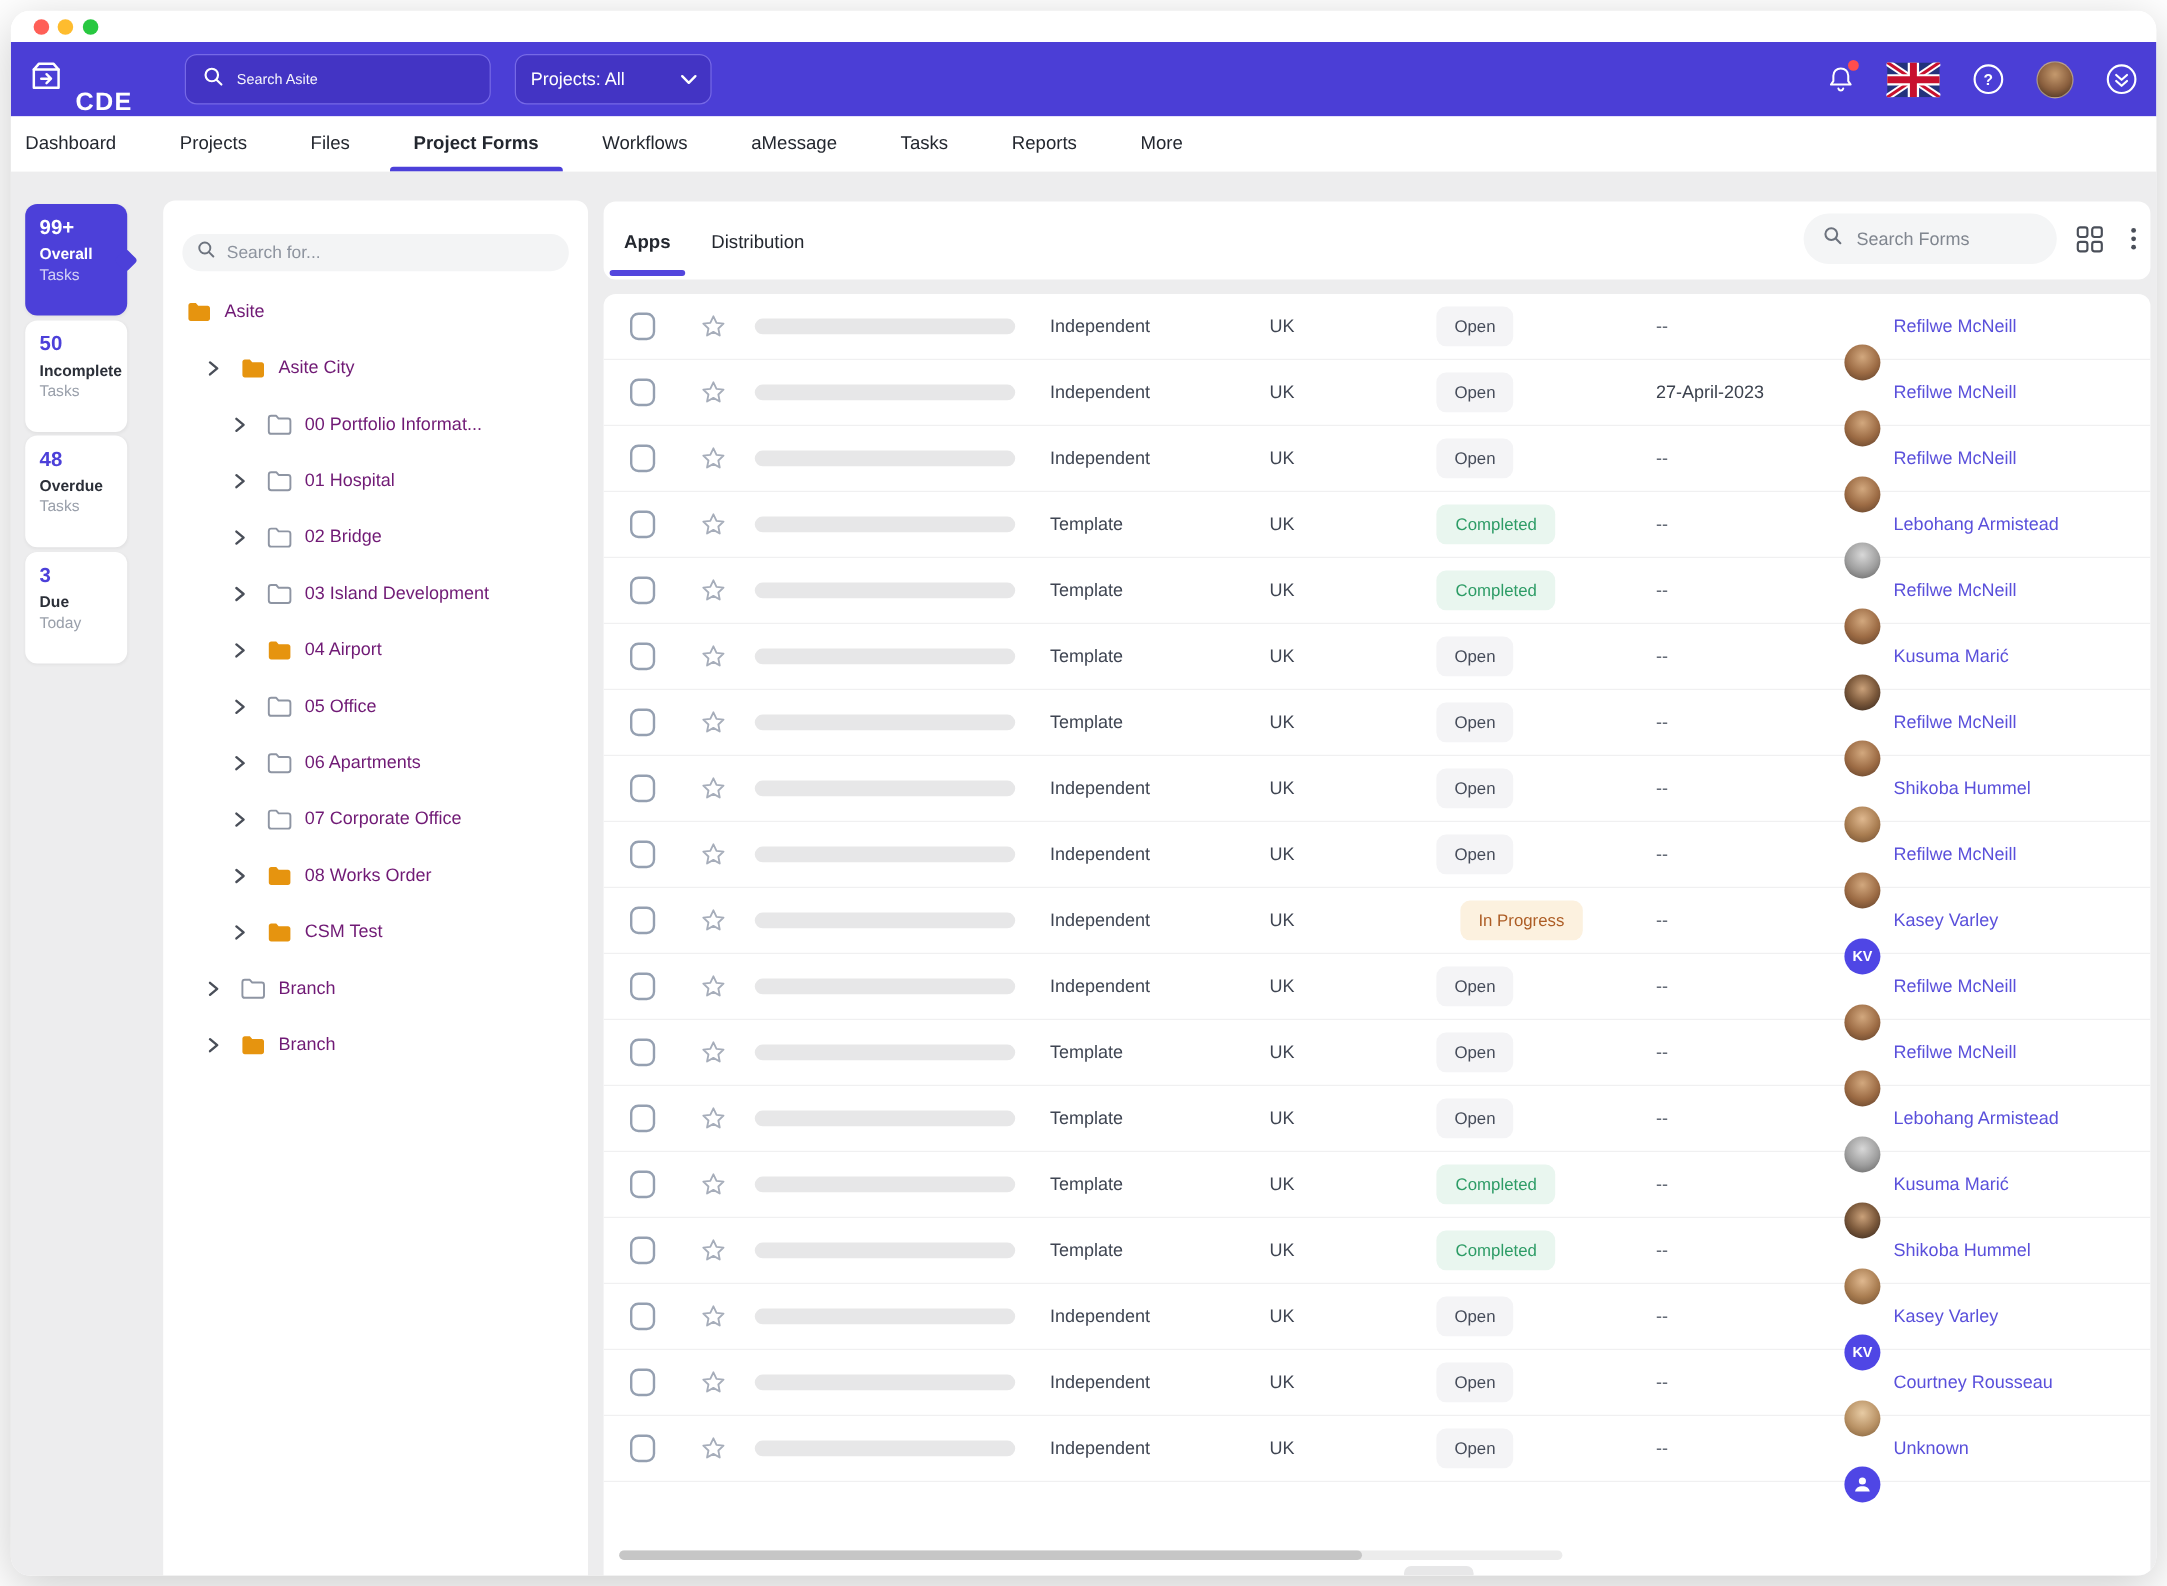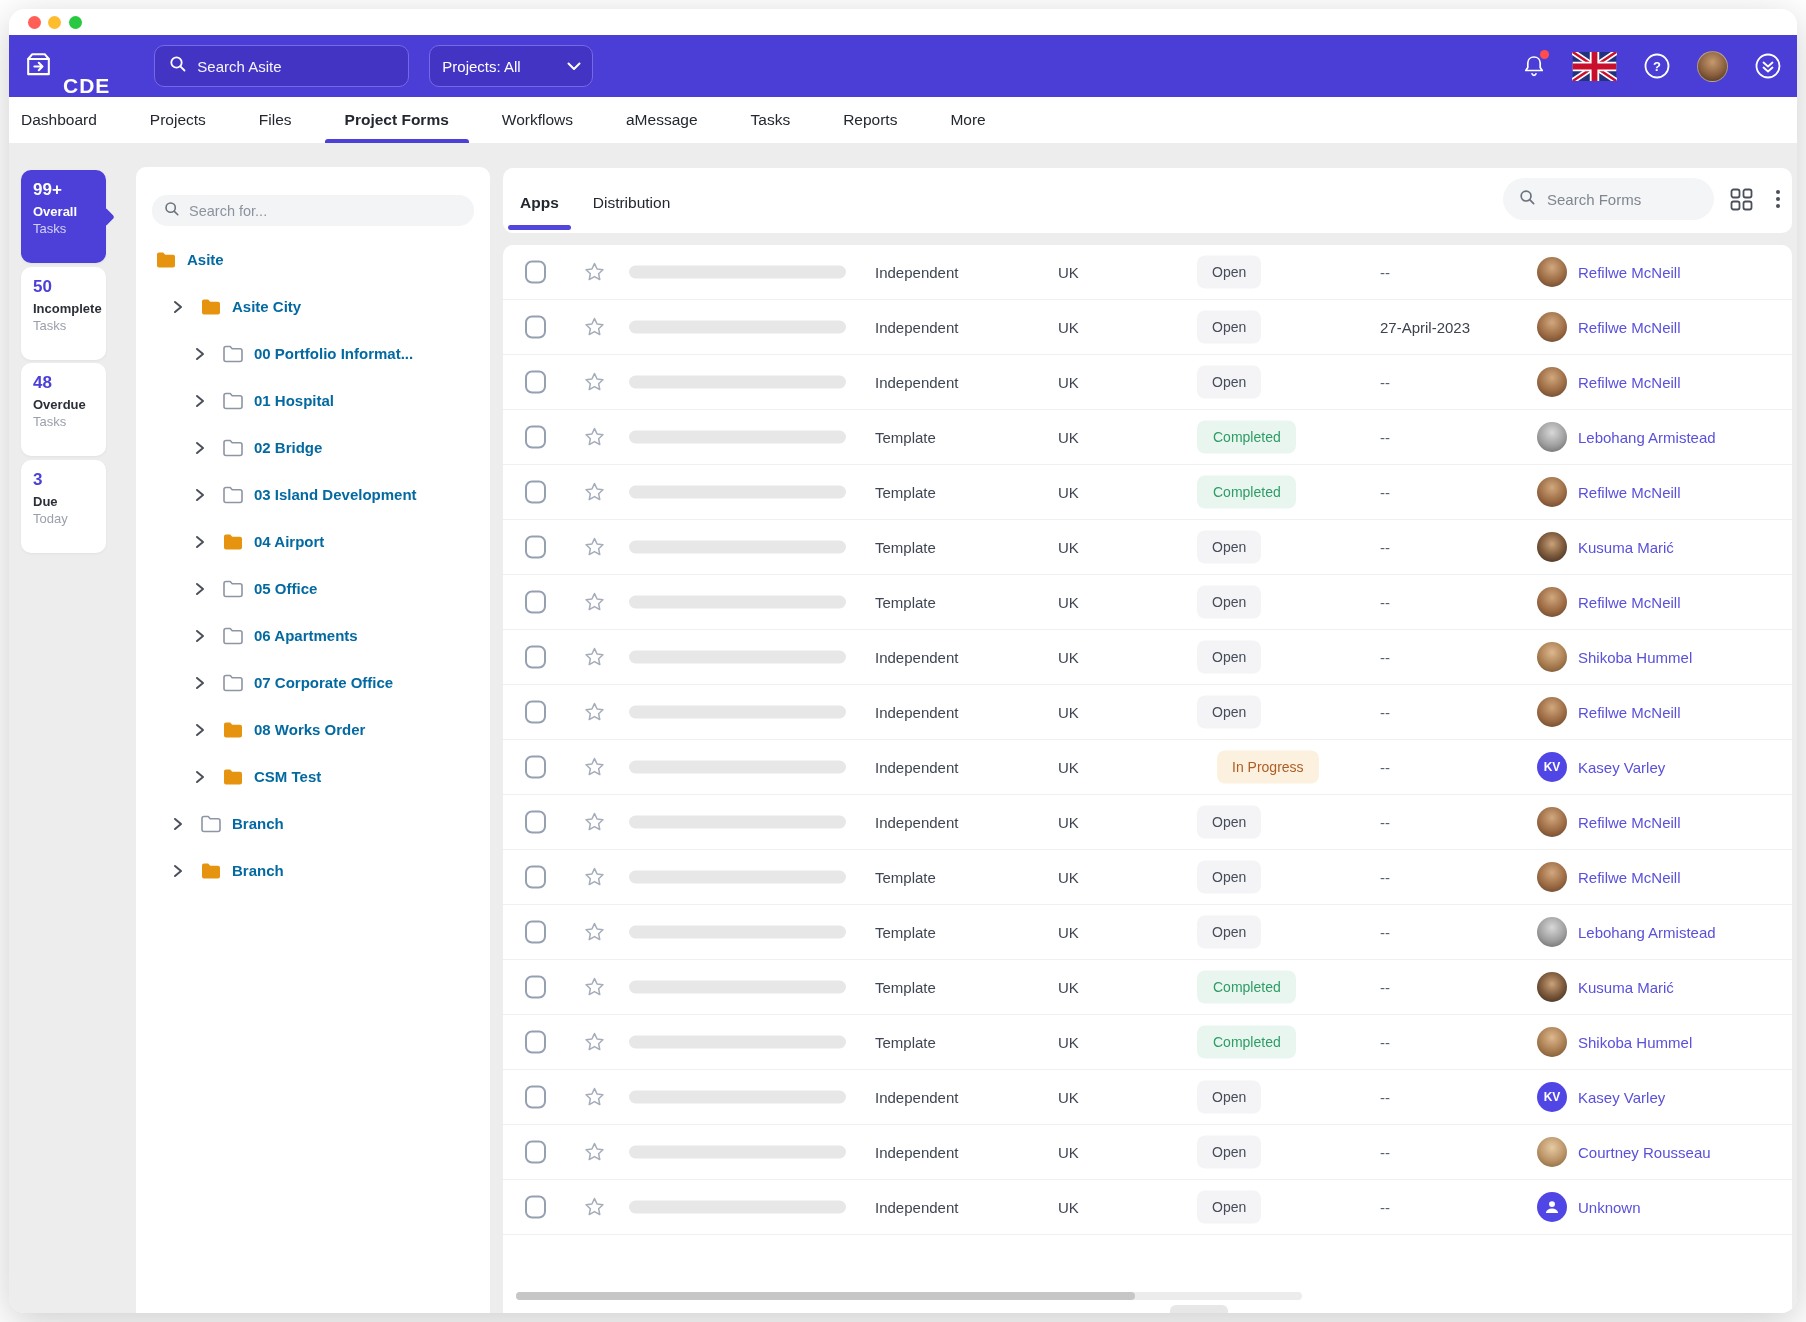--- a/index.html
+++ b/index.html
@@ -15,21 +15,21 @@
   .dot.yellow { left:39px; background:#febc2e; }
   .dot.green { left:60px; background:#28c840; }
 
   
   .topbar { position:absolute; top:26px; left:0; right:0; height:62px; background:#4b3ed6;
             display:flex; align-items:center; }
   .logo-wrap { display:flex; align-items:center; margin-left:13px; gap:8px; }
   .logo-text { color:#fff; font-size:21px; font-weight:bold; letter-spacing:1px;margin-top:40px; }
   .tb-search { margin-left:44px; width:255px; height:42px; border-radius:10px; background:#4334c4;
                border:1px solid #7669e6; display:flex; align-items:center; padding:0 14px; gap:10px; }
-  .tb-search input { background:transparent; border:none; outline:none; color:#fff; font-size:15px; width:100%;
+  .tb-search input { background:transparent; border:none; outline:none; color:#fff; font-size:12px; width:100%;
                      font-family:"Liberation Sans",sans-serif; }
   .tb-search input::placeholder { color:rgba(255,255,255,.95); }
   .tb-projects { margin-left:20px; width:164px; height:42px; border-radius:10px; background:#4334c4;
                  border:1px solid #7669e6; display:flex; align-items:center; color:#fff; font-size:15px; }
   .tb-projects .lbl { padding:0 12px; flex:1; }
   .tb-projects .chev { width:36px; display:flex; align-items:center; justify-content:center; height:100%; }
   .tb-right { margin-left:auto; margin-right:15px; display:flex; align-items:center; gap:26px; }
   .icon-btn { position:relative; display:flex; align-items:center; justify-content:center; cursor:pointer; }
   .bell-dot { position:absolute; top:-3px; right:-3px; width:9px; height:9px; border-radius:50%; background:#ff4d4d; }
   .avatar-top { width:31px; height:31px; border-radius:50%; border:1px solid rgba(255,255,255,.4); }
@@ -66,21 +66,21 @@
   .tree-search input { background:transparent; border:none; outline:none; font-size:14.5px; color:#434a56; width:100%;
                        font-family:"Liberation Sans",sans-serif; }
   .tree-search input::placeholder { color:#8d939e; }
   .tree-list { position:absolute; top:69px; left:0; right:0; }
   .t-row { display:flex; align-items:center; height:47px; cursor:pointer; }
   .t-row.root { padding-left:19px; }
   .t-row.l0 { padding-left:36px; }
   .t-row.l1 { padding-left:58px; }
   .t-chev { width:14px; display:flex; align-items:center; margin-right:14px; }
   .t-folder { width:22px; display:flex; align-items:center; margin-right:10px; }
-  .t-label { font-size:15px; color:#0369a1; white-space:nowrap;font-weight:bold; }
+  .t-label { font-size:15px; color:#701a75; white-space:nowrap; }
 
   
   .tabsbar { position:absolute; left:494px; top:25px; width:1289px; height:65px; background:#fff; border-radius:10px; }
   .tabs { position:absolute; left:17px; top:26px; display:flex; gap:34px; }
   .tab { position:relative; font-size:15.5px; color:#23272f; height:39px; cursor:pointer; }
   .tab.active { font-weight:bold; }
   .tab.active::after { content:""; position:absolute; left:-12px; right:-12px; bottom:3px; height:5px;
                        background:#5346dd; border-radius:3px; }
   .forms-search { position:absolute; left:1000px; top:10px; width:211px; height:42px; border-radius:21px;
                   background:#f4f5f6; display:flex; align-items:center; padding:0 16px; gap:11px; }
@@ -106,21 +106,21 @@
   .skel { left:126px; width:217px; height:13px; border-radius:7px; background:#e7e7e8; }
   .c-type { left:372px; font-size:15px; color:#3f4552; white-space:nowrap; }
   .c-geo { left:555px; font-size:15px; color:#3f4552; }
   .c-status { left:694px; }
   .badge { display:inline-block; height:33px; line-height:33px; padding:0 15px; border-radius:8px; font-size:14px; font-weight:500; white-space:nowrap; }
   .st-open { background:#f4f4f6; color:#464c5a; }
   .st-completed { background:#e9f6ef; color:#2d9c66;padding-left:16px; }
   .st-progress { background:#fcf1df; color:#ad5d25;margin-left:20px; }
   .c-date { left:877px; font-size:15px; color:#59606d; white-space:nowrap; }
   .c-date.real { color:#3c424e; }
-  .c-avatar { left:1034px; width:30px; height:30px; border-radius:50%; display:flex; align-items:center; justify-content:center; }
+  .c-avatar { left:1034px; width:30px; height:30px; border-radius:50%; display:flex; align-items:center; justify-content:center;margin-top:30px; }
   .c-name { left:1075px; font-size:15px; font-weight:500; color:#5a50db; white-space:nowrap; cursor:pointer; }
   .av-a { background:radial-gradient(circle at 50% 35%, #d2a87e 0%, #9c6b44 55%, #5a3c28 100%); }
   .av-b { background:radial-gradient(circle at 50% 35%, #d8d8d8 0%, #9e9e9e 55%, #5f5f5f 100%); }
   .av-c { background:radial-gradient(circle at 50% 40%, #caa17a 0%, #7d5a3c 50%, #2e2119 100%); }
   .av-d { background:radial-gradient(circle at 50% 35%, #dfb88f 0%, #a87c50 55%, #6b4a2e 100%); }
   .av-e { background:radial-gradient(circle at 50% 35%, #e7cba4 0%, #b99265 55%, #7c5c38 100%); }
   .av-init { background:#4f46e5; color:#fff; font-size:12px; font-weight:bold; }
   .av-unknown { background:#4f46e5; }
 
   .hscroll-track { position:absolute; left:13px; top:1047px; width:786px; height:8px; border-radius:4px; background:#ececec; }

